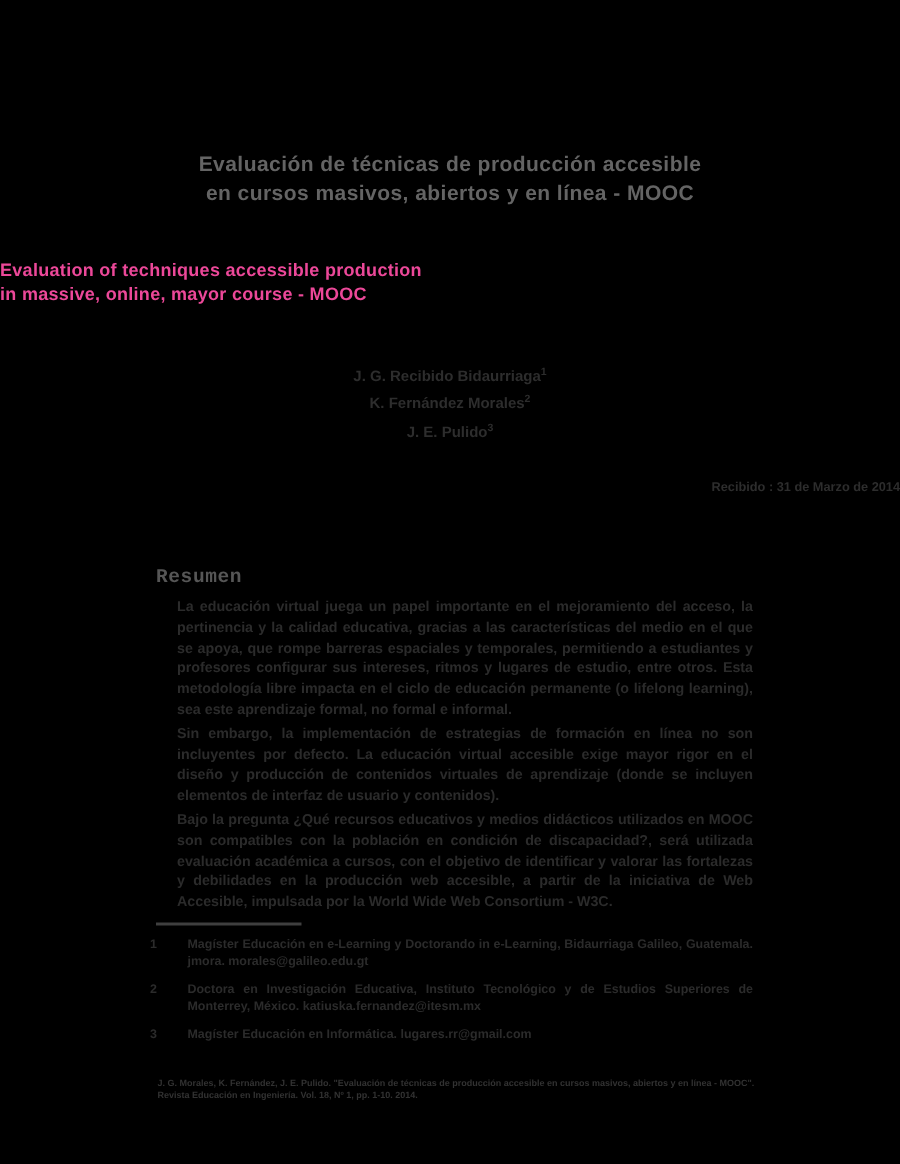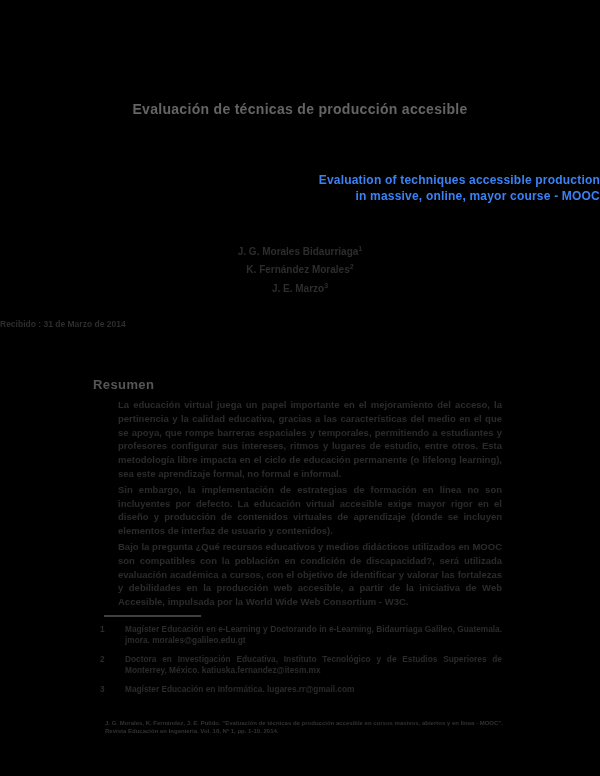--- a/index.html
+++ b/index.html
@@ -26,55 +26,56 @@
     font-size: 14px;
     font-weight: bold;
     letter-spacing: 0.3px;
     line-height: 19px;
     color: #646464;
   }
   .title-en {
     position: absolute;
     top: 172px; left: 0;
     width: 600px;
-    text-align: right;
+    text-align: left;
     font-size: 12px;
     font-weight: bold;
     letter-spacing: 0.2px;
     line-height: 16px;
-    color: #3b82f6;
+    color: #ec4899;
   }
   .authors {
     position: absolute;
     top: 241px; left: 0;
     width: 600px;
     text-align: center;
     font-size: 10px;
     font-weight: bold;
     line-height: 15px;
     color: #2d2d2d;
   }
   .authors sup { font-size: 7px; }
   .dates {
     position: absolute;
     top: 317px; left: 0;
     width: 600px;
-    text-align: left;
+    text-align: right;
     font-size: 8.5px;
     font-weight: bold;
     line-height: 15px;
     color: #2d2d2d;
   }
   .abstract-heading {
     position: absolute;
-    top: 377px; left: 93px;
+    top: 377px; left: 104px;
     font-size: 13px;
     font-weight: bold;
     letter-spacing: 0.4px;
     color: #565656;
+    font-family: Liberation Mono, monospace;
   }
   .abstract {
     position: absolute;
     top: 398px; left: 118px;
     width: 384px;
     font-size: 9.5px;
     font-weight: bold;
     line-height: 13.8px;
     text-align: justify;
     color: #2b2b2b;
@@ -116,31 +117,32 @@
     color: #323232;
   }
 </style>
 </head>
 <body>
 
 <div class="page">
 
   <div class="title-es">
     <div>Evaluación de técnicas de producción accesible</div>
+    <div>en cursos masivos, abiertos y en línea - MOOC</div>
   </div>
 
   <div class="title-en">
     <div>Evaluation of techniques accessible production</div>
     <div>in massive, online, mayor course - MOOC</div>
   </div>
 
   <div class="authors">
-    <div><span>J. G. Morales Bidaurriaga</span><sup>1</sup></div>
+    <div><span>J. G. Recibido Bidaurriaga</span><sup>1</sup></div>
     <div><span>K. Fernández Morales</span><sup>2</sup></div>
-    <div><span>J. E. Marzo</span><sup>3</sup></div>
+    <div><span>J. E. Pulido</span><sup>3</sup></div>
   </div>
 
   <div class="dates">
     <div>Recibido : 31 de Marzo de 2014</div>
   </div>
 
   <div class="abstract-heading">Resumen</div>
 
   <div class="abstract">
     <p>La educación virtual juega un papel importante en el mejoramiento del acceso, la pertinencia y la calidad educativa, gracias a las características del medio en el que se apoya, que rompe barreras espaciales y temporales, permitiendo a estudiantes y profesores configurar sus intereses, ritmos y lugares de estudio, entre otros. Esta metodología libre impacta en el ciclo de educación permanente (o lifelong learning), sea este aprendizaje formal, no formal e informal.</p>

